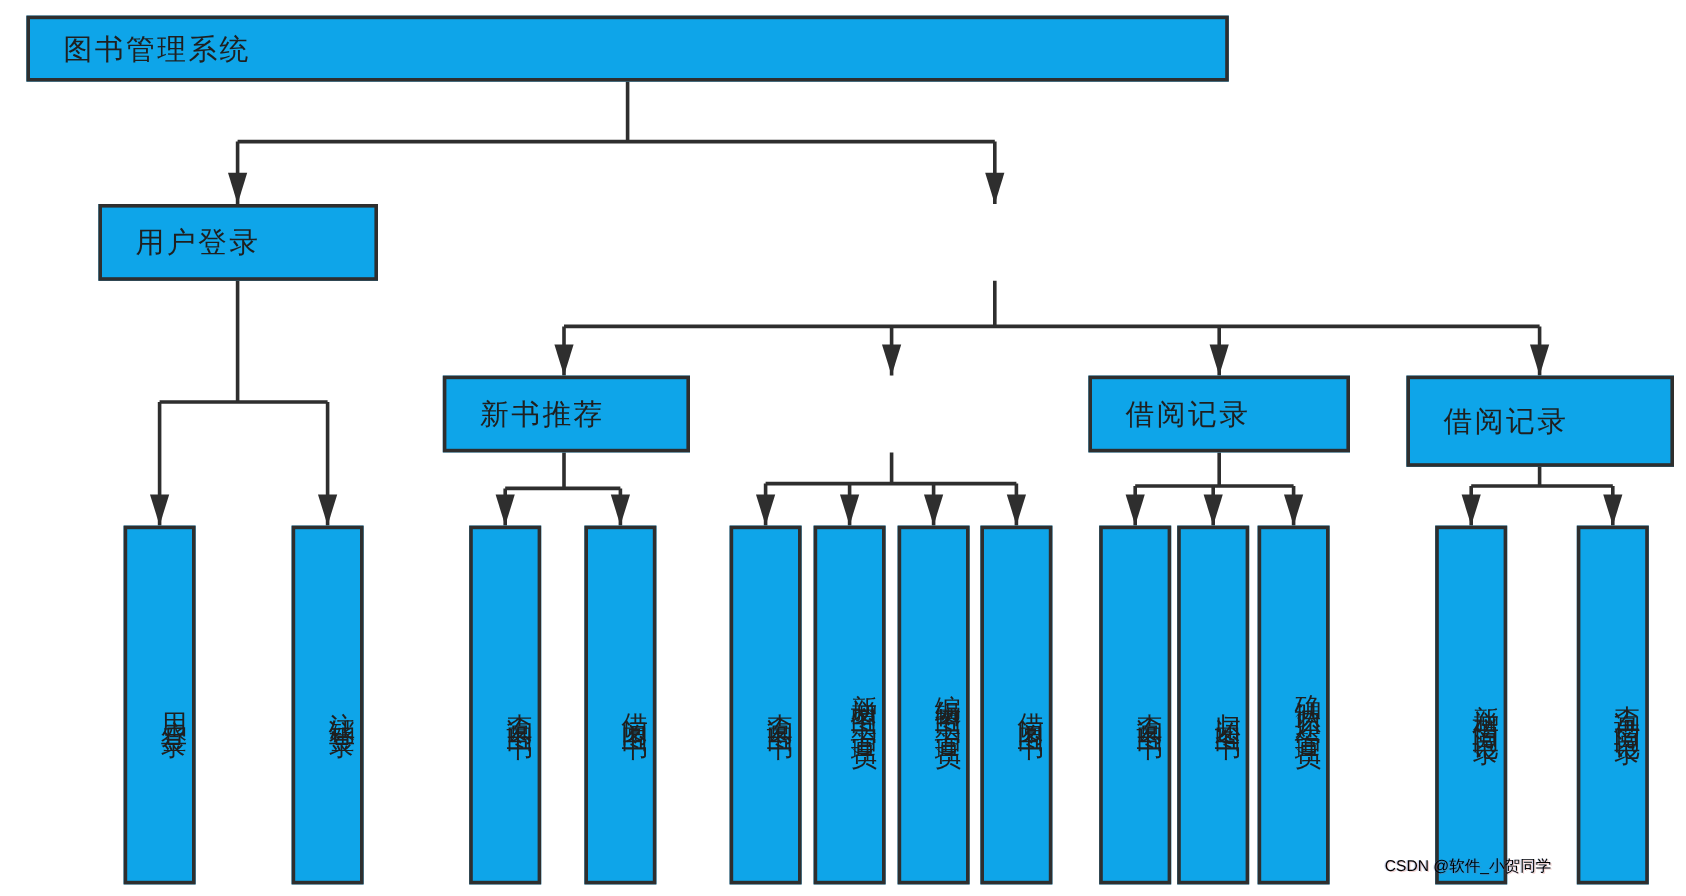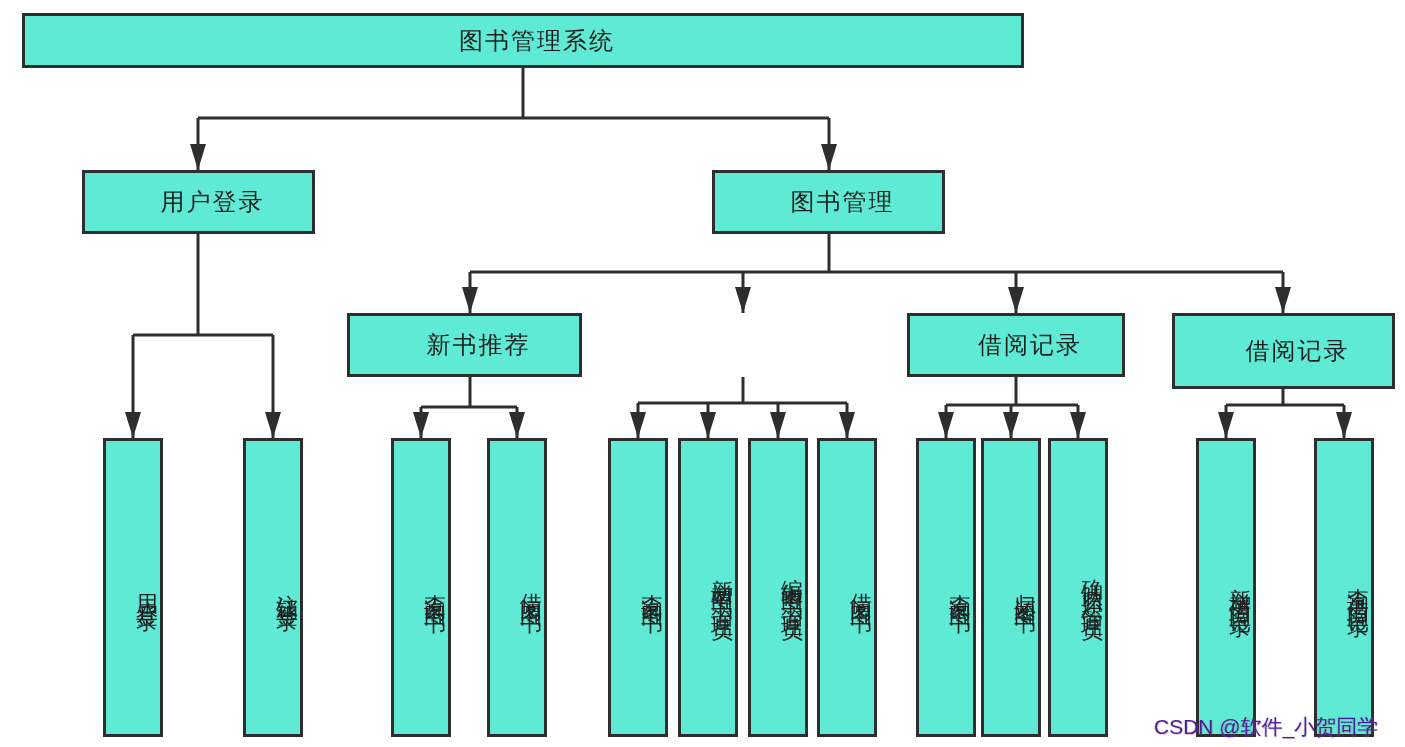--- a/index.html
+++ b/index.html
@@ -8,46 +8,46 @@
     width:1405px;height:747px;
     background:#ffffff;
     font-family:"Liberation Sans","DejaVu Sans",sans-serif;
     color:#1f1f1f;
     overflow:hidden;
   }
   svg.wires{position:absolute;left:0;top:0;width:1405px;height:747px;}
   .node{
     position:absolute;
     box-sizing:border-box;
-    background:#5eead4;
+    background:#0ea5e9;
     border:3px solid #2e2e2e;
     display:flex;
     align-items:center;
-    justify-content:center;
+    justify-content:flex-start;
     text-align:center;
     padding-left:28px;
   }
   .node.h span{
     font-size:24px;
     letter-spacing:2px;
     white-space:nowrap;
   }
   .node.v span{
     writing-mode:vertical-rl;
     text-orientation:upright;
     font-size:22px;
     letter-spacing:6px;
     line-height:1;
   }
   .watermark{
     position:absolute;
     left:1154px;
     top:713px;
-    font-size:21px;
-    color:#4c1d95;
+    font-size:13px;
+    color:#000000;
     white-space:nowrap;
     text-shadow:1px 1px 0 rgba(205,80,80,.25), -1px 0 0 rgba(80,110,205,.25);
   }
 </style>
 </head>
 <body>
 
 <div class="canvas">
 
   <svg class="wires" viewBox="0 0 1405 747">
@@ -90,25 +90,22 @@
     </g>
   </svg>
 
   <div class="node h" style="left:22px;top:13px;width:1002px;height:55px">
     <span>图书管理系统</span>
   </div>
 
   <div class="node h" style="left:82px;top:170px;width:233px;height:64px">
     <span>用户登录</span>
   </div>
-  <div class="node h" style="left:712px;top:170px;width:233px;height:64px">
-    <span>图书管理</span>
-  </div>
 
-  <div class="node h" style="left:347px;top:313px;width:235px;height:64px">
+  <div class="node h" style="left:369px;top:313px;width:206px;height:64px">
     <span>新书推荐</span>
   </div>
   <div class="node h" style="left:907px;top:313px;width:218px;height:64px">
     <span>借阅记录</span>
   </div>
   <div class="node h" style="left:1172px;top:313px;width:223px;height:76px">
     <span>借阅记录</span>
   </div>
 
   <div class="node v" style="left:103px;top:438px;width:60px;height:299px">

